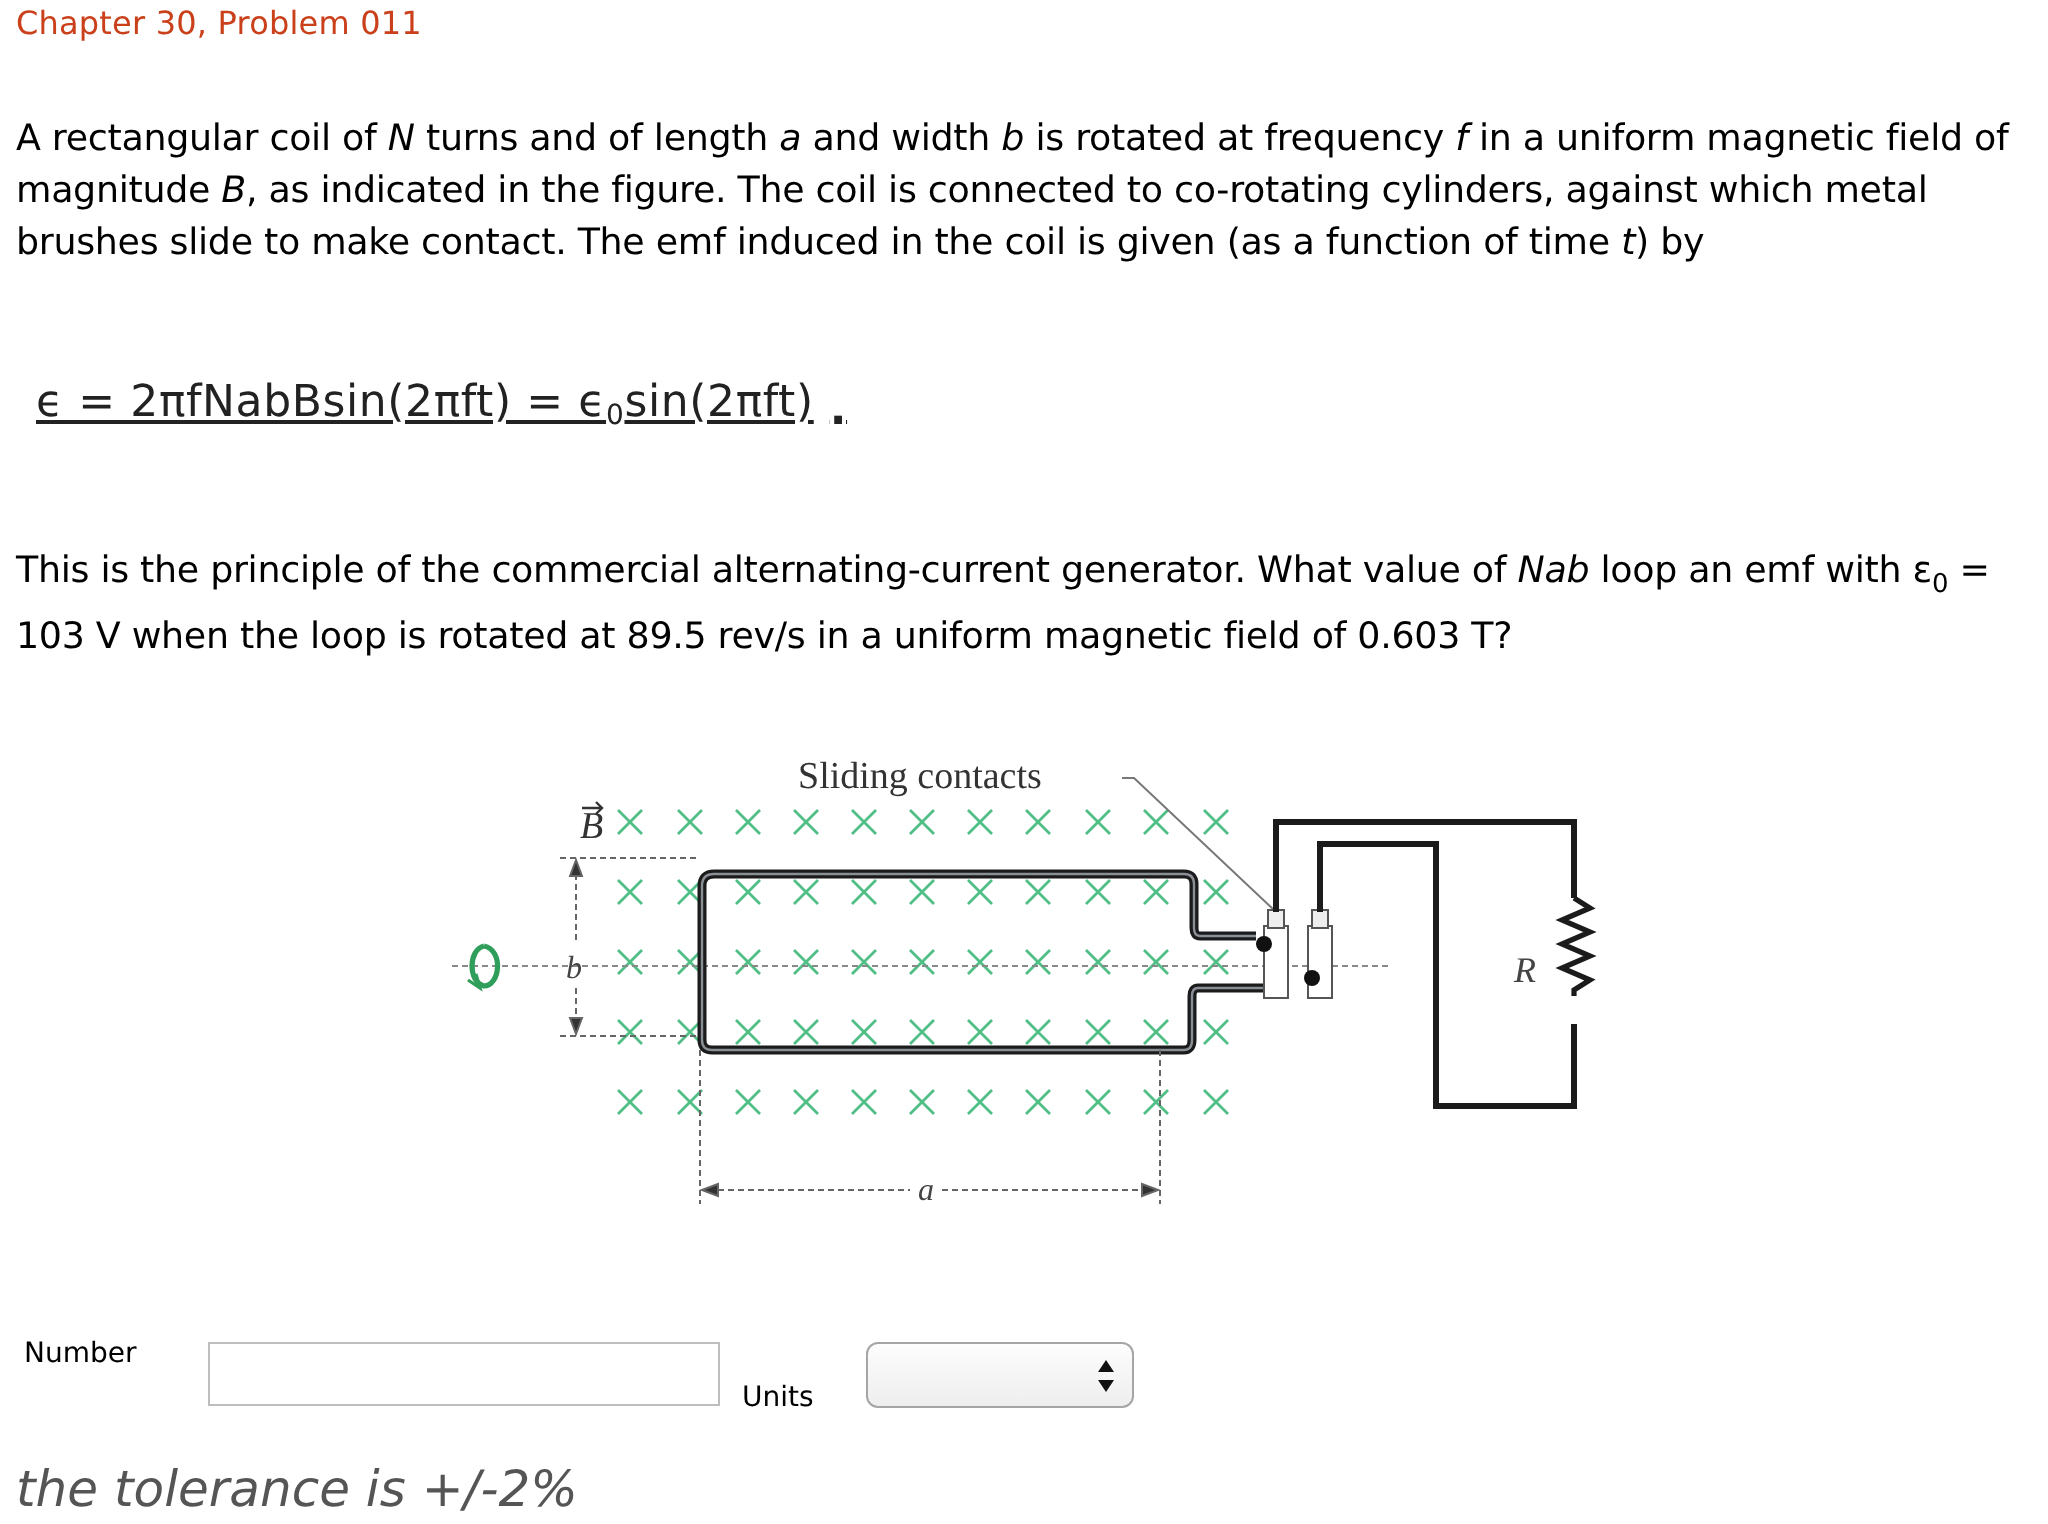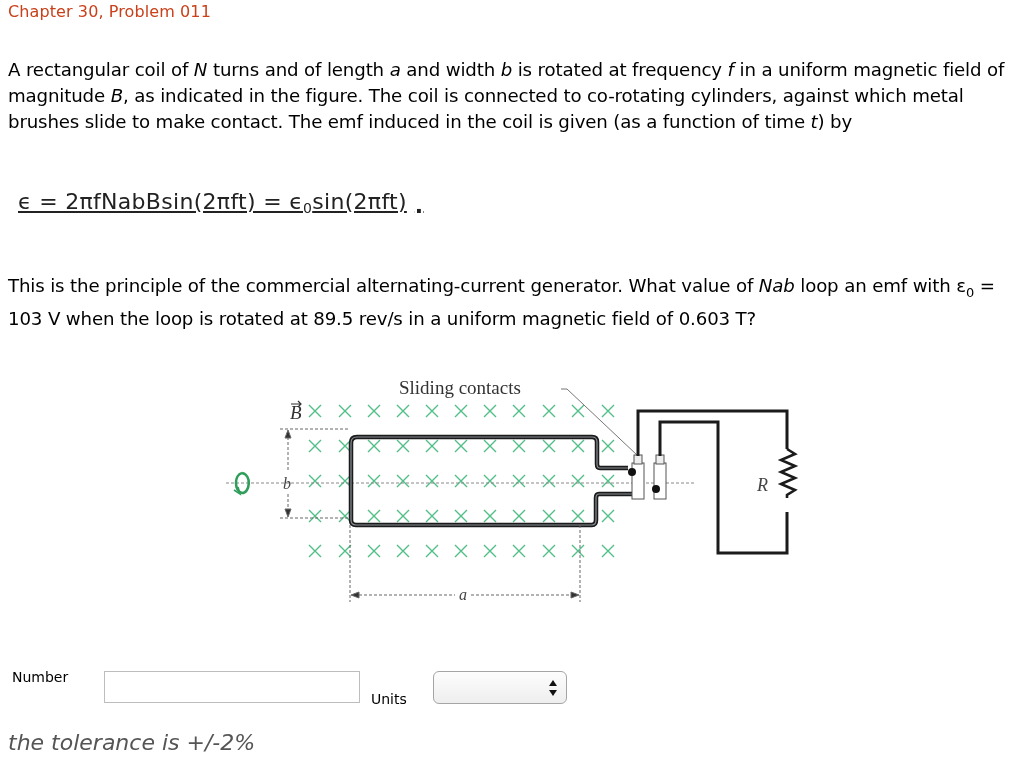--- a/index.html
+++ b/index.html
@@ -42,21 +42,21 @@
     #units-select {
       position: absolute; left: 433px; top: 671px; width: 134px; height: 33px;
       border: 1px solid #a5a5a5; border-radius: 6px; box-sizing: border-box;
       background: linear-gradient(#fdfdfd, #eeeeee);
     }
     #units-select .arrows {
       position: absolute; right: 9px; top: 8px; width: 8px; height: 16px;
     }
     .tolerance {
       position: absolute; left: 8px; top: 730px;
-      font-size: 22px; font-style: italic; color: #555;
+      font-size: 25px; font-style: italic; color: #555;
     }
   </style>
 </head>
 <body>
 
 <div class="title">Chapter 30, Problem 011</div>
 
 <div class="para" id="p1"><span>A rectangular coil of </span><i>N</i><span> turns and of length </span><i>a</i><span> and width </span><i>b</i><span> is rotated at frequency </span><i>f</i><span> in a uniform magnetic field of magnitude </span><i>B</i><span>, as indicated in the figure. The coil is connected to co-rotating cylinders, against which metal brushes slide to make contact. The emf induced in the coil is given (as a function of time </span><i>t</i><span>) by</span></div>
 
 <div class="eq"><span>ϵ = 2πfNabBsin(2πft) = ϵ</span><sub>0</sub><span>sin(2πft)</span><span class="dot">.</span></div>

